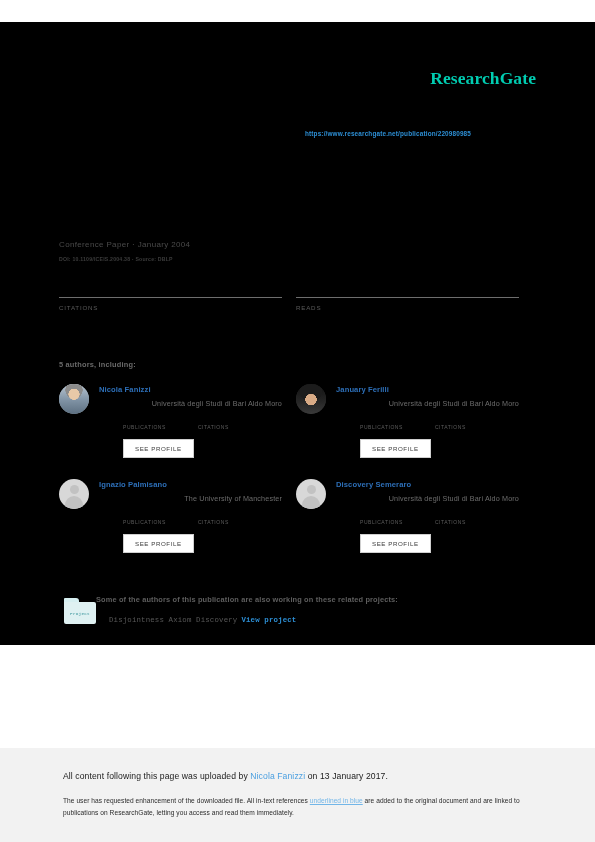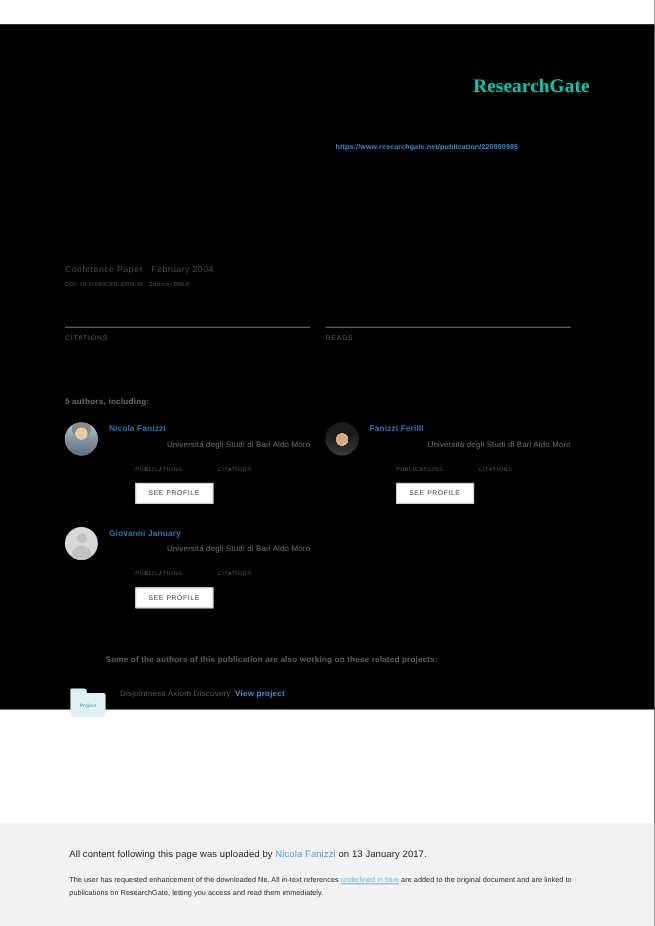--- a/index.html
+++ b/index.html
@@ -259,23 +259,24 @@
     top: 573px;
     font-size: 7.4px;
     font-weight: bold;
     color: #5e5e5e;
     letter-spacing: 0.15px;
     margin-left: 37px;
   }
   .project-row {
     position: absolute;
     left: 64px;
-    top: 604px;
+    top: 576px;
     display: flex;
-    align-items: flex-start;
+    align-items: flex-end;
+    font-family: Liberation Mono, monospace;
   }
   .project-folder {
     width: 32px;
     height: 26px;
     position: relative;
     flex: 0 0 32px;
   }
   .project-folder .tab {
     position: absolute;
     left: 0; top: 0;
@@ -354,21 +355,21 @@
 <div class="top-strip"></div>
 
 <div class="dark-panel">
 
   <div class="rg-logo">ResearchGate</div>
 
   <div class="rg-url">https://www.researchgate.net/publication/220980985</div>
 
   <div class="title-block"></div>
 
-  <div class="meta-type">Conference Paper · February 2004</div>
+  <div class="meta-type">Conference Paper · January 2004</div>
   <div class="meta-doi">DOI: 10.1109/ICEIS.2004.38 · Source: DBLP</div>
 
   <div class="stats">
     <div class="stat-col">
       <div class="stat-num"></div>
       <div class="stat-rule"></div>
       <div class="stat-label">CITATIONS</div>
     </div>
     <div class="stat-col">
       <div class="stat-num"></div>
@@ -398,45 +399,63 @@
               <div class="astat-label">CITATIONS</div>
             </div>
           </div>
           <div class="see-profile">SEE PROFILE</div>
         </div>
       </div>
 
       <div class="author-card">
         <div class="avatar photo-b"></div>
         <div class="author-body">
-          <div class="author-name">Fanizzi Ferilli</div>
+          <div class="author-name">January Ferilli</div>
           <div class="author-affil">Università degli Studi di Bari Aldo Moro</div>
           <div class="author-stats">
             <div class="astat">
               <div class="astat-num"></div>
               <div class="astat-label">PUBLICATIONS</div>
             </div>
             <div class="astat second">
               <div class="astat-num"></div>
               <div class="astat-label">CITATIONS</div>
             </div>
           </div>
           <div class="see-profile">SEE PROFILE</div>
         </div>
       </div>
 
     </div>
 
     <div class="author-row">
 
-
       <div class="author-card">
         <div class="avatar ph"></div>
         <div class="author-body">
-          <div class="author-name">Giovanni January</div>
+          <div class="author-name">Ignazio Palmisano</div>
+          <div class="author-affil">The University of Manchester</div>
+          <div class="author-stats">
+            <div class="astat">
+              <div class="astat-num"></div>
+              <div class="astat-label">PUBLICATIONS</div>
+            </div>
+            <div class="astat second">
+              <div class="astat-num"></div>
+              <div class="astat-label">CITATIONS</div>
+            </div>
+          </div>
+          <div class="see-profile">SEE PROFILE</div>
+        </div>
+      </div>
+
+      <div class="author-card">
+        <div class="avatar ph"></div>
+        <div class="author-body">
+          <div class="author-name">Discovery Semeraro</div>
           <div class="author-affil">Università degli Studi di Bari Aldo Moro</div>
           <div class="author-stats">
             <div class="astat">
               <div class="astat-num"></div>
               <div class="astat-label">PUBLICATIONS</div>
             </div>
             <div class="astat second">
               <div class="astat-num"></div>
               <div class="astat-label">CITATIONS</div>
             </div>

